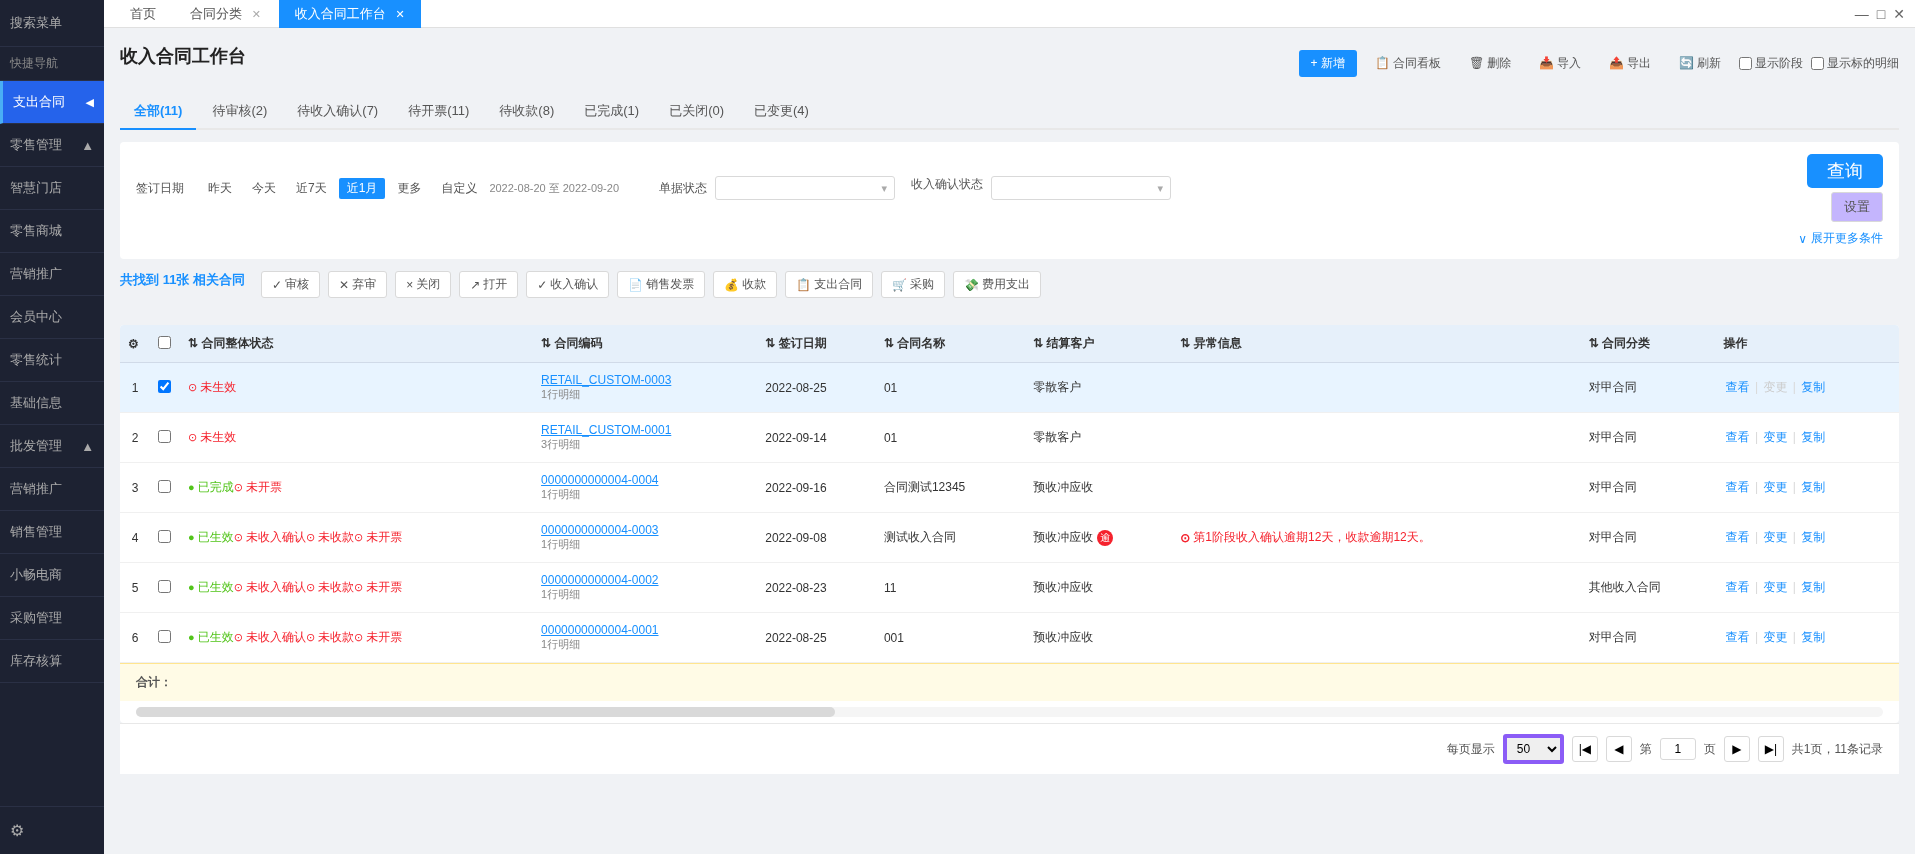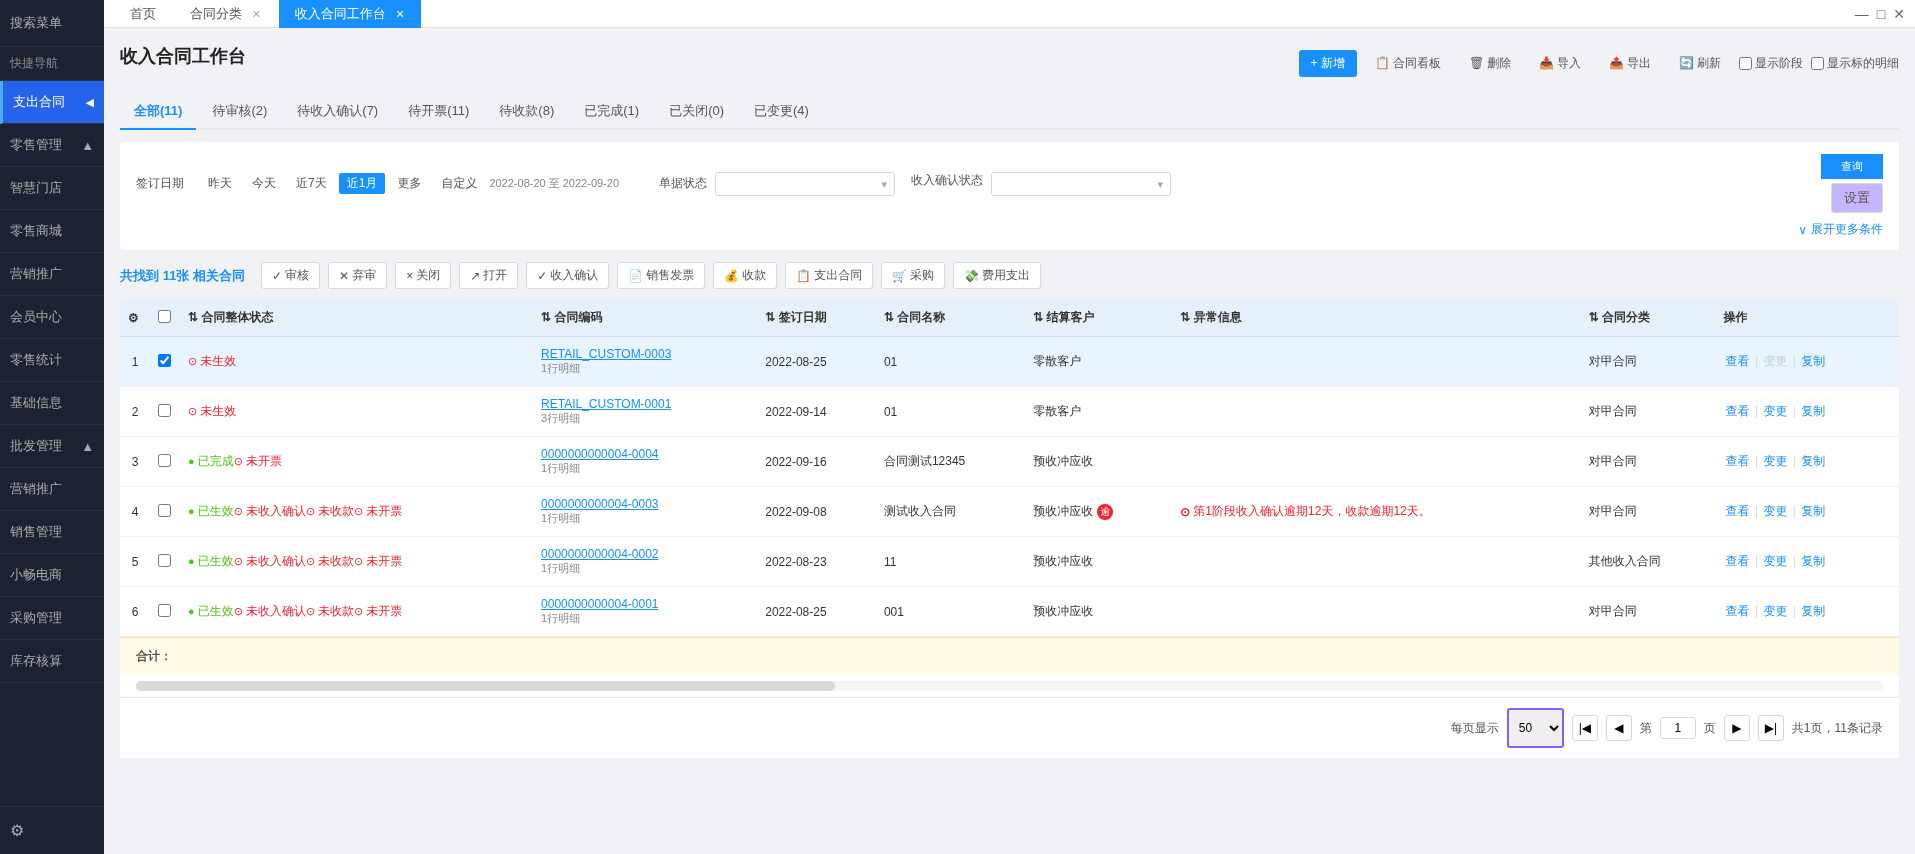--- a/index.html
+++ b/index.html
@@ -48,25 +48,25 @@
     .filter-row { display: flex; align-items: center; gap: 16px; flex-wrap: wrap; }
     .filter-label { font-size: 12px; color: #555; white-space: nowrap; }
     .date-btns { display: flex; gap: 4px; align-items: center; }
     .date-btn { padding: 2px 8px; font-size: 12px; cursor: pointer; color: #555; border: none; background: transparent; border-radius: 2px; }
     .date-btn.active { background: #1890ff; color: #fff; border-radius: 2px; }
     .date-range { font-size: 11px; color: #888; display: block; }
     .filter-select { border: 1px solid #d9d9d9; border-radius: 3px; padding: 4px 24px 4px 8px; font-size: 12px; color: #555; background: #fff; min-width: 160px; appearance: none; cursor: pointer; }
     .select-wrapper { position: relative; display: inline-block; }
     .select-wrapper::after { content: '▾'; position: absolute; right: 8px; top: 50%; transform: translateY(-50%); color: #aaa; pointer-events: none; font-size: 11px; }
     .expand-btn { display: flex; align-items: center; gap: 4px; font-size: 12px; color: #1890ff; cursor: pointer; margin-left: auto; }
-    .query-btn { background: #1890ff; color: #fff; border: none; border-radius: 0; padding: 5px 20px; font-size: 11px; cursor: pointer; }
+    .query-btn { background: #1890ff; color: #fff; border: none; border-radius: 5px; padding: 5px 20px; font-size: 18px; cursor: pointer; }
     .settings-btn { border: 1px solid #d9d9d9; color: #555; border-radius: 3px; padding: 5px 12px; font-size: 13px; cursor: pointer; background: #c4b5fd; }
 
     
-    .action-bar { display: flex; align-items: center; gap: 8px; margin-bottom: 10px; flex-wrap: wrap; }
+    .action-bar { display: flex; align-items: flex-start; gap: 8px; margin-bottom: 27px; flex-wrap: wrap; }
     .count-text { font-size: 13px; color: #555; margin-right: 8px; }
     .count-text span { color: #1890ff; font-weight: bold; }
     .action-btn { display: flex; align-items: center; gap: 3px; padding: 4px 10px; font-size: 12px; color: #555; cursor: pointer; border: 1px solid #d9d9d9; border-radius: 3px; background: #fff; white-space: nowrap; }
 
     
     .table-container { background: #fff; border-radius: 4px; overflow: hidden; }
     table { width: 100%; border-collapse: collapse; font-size: 12px; }
     thead tr { background: #e6f0fa; }
     thead th { padding: 10px 8px; text-align: left; font-weight: 600; color: #333; border-bottom: 1px solid #d0dae8; white-space: nowrap; font-size: 12px; }
     tbody tr { border-bottom: 1px solid #f0f0f0; }
@@ -76,21 +76,21 @@
     .link-text { color: #1890ff; text-decoration: underline; cursor: pointer; font-size: 12px; display: block; }
     .sub-text { font-size: 11px; color: #888; }
     .op-btn { color: #1890ff; cursor: pointer; font-size: 12px; border: none; background: transparent; padding: 0 2px; }
     .op-btn.disabled { color: #ccc; cursor: not-allowed; }
     .op-sep { color: #d9d9d9; font-size: 12px; }
     .error-text { color: #f5222d; font-size: 12px; display: flex; align-items: center; gap: 3px; }
     .urgent-badge { background: #f5222d; color: #fff; border-radius: 50%; width: 16px; height: 16px; display: inline-flex; align-items: center; justify-content: center; font-size: 10px; margin-left: 4px; }
 
     
     .table-footer { background: #fff; border-top: 1px solid #e8e8e8; padding: 10px 16px; display: flex; align-items: center; justify-content: flex-end; gap: 8px; font-size: 12px; color: #555; }
-    .page-size-select { border: 2px solid #8b5cf6; border-radius: 3px; padding: 10px 6px; font-size: 12px; cursor: pointer; }
+    .page-size-select { border: 4px solid #8b5cf6; border-radius: 3px; padding: 3px 6px; font-size: 12px; cursor: pointer; }
     .page-btn { border: 1px solid #d9d9d9; background: #fff; border-radius: 3px; width: 26px; height: 26px; display: inline-flex; align-items: center; justify-content: center; cursor: pointer; font-size: 12px; }
     .page-input { border: 1px solid #d9d9d9; border-radius: 3px; width: 36px; text-align: center; padding: 3px; font-size: 12px; }
     .footer-summary { background: #fffbe6; padding: 10px 16px; font-size: 12px; font-weight: bold; color: #555; border-top: 1px solid #ffe58f; }
 
     
     .scroll-track { height: 10px; background: #f5f5f5; border-radius: 5px; margin: 6px 16px; }
     .scroll-thumb { height: 10px; background: #d9d9d9; border-radius: 5px; width: 40%; }
   </style>
 </head>
 <body>

